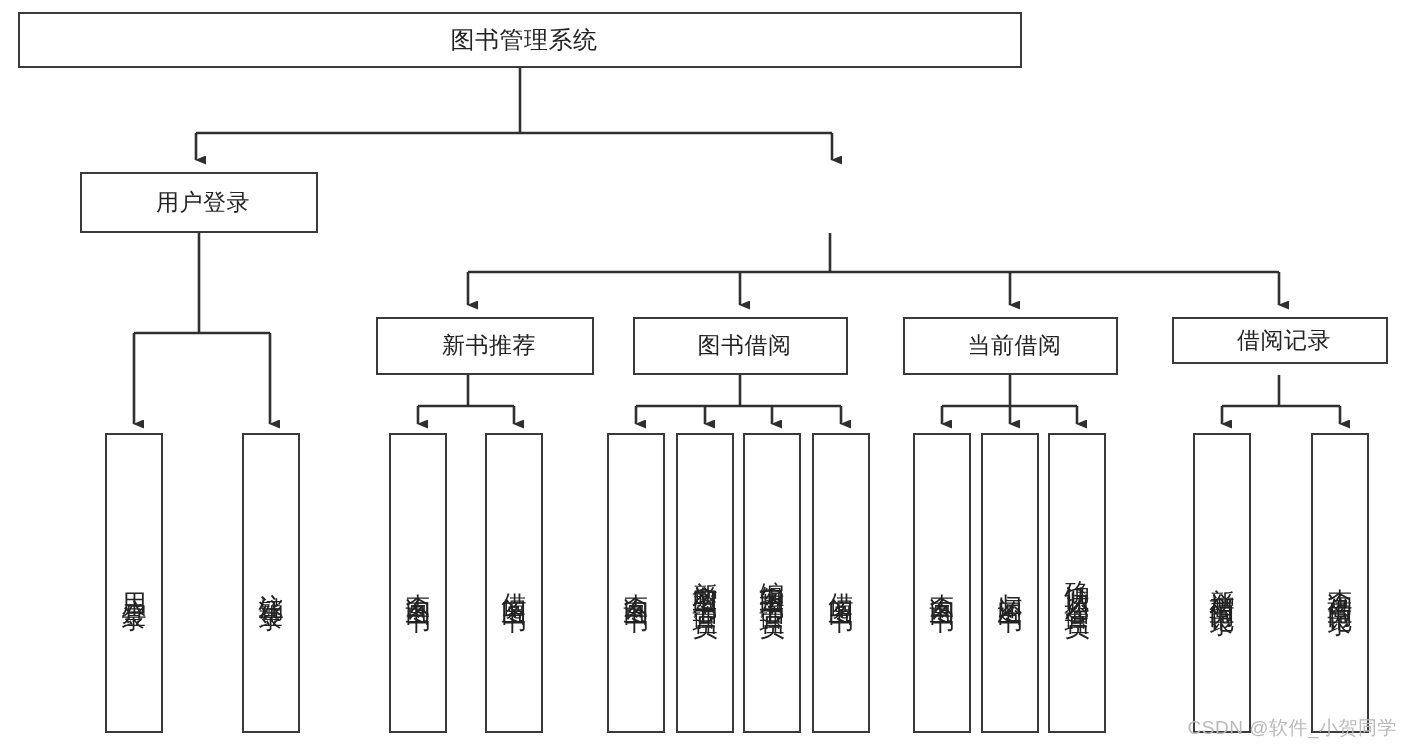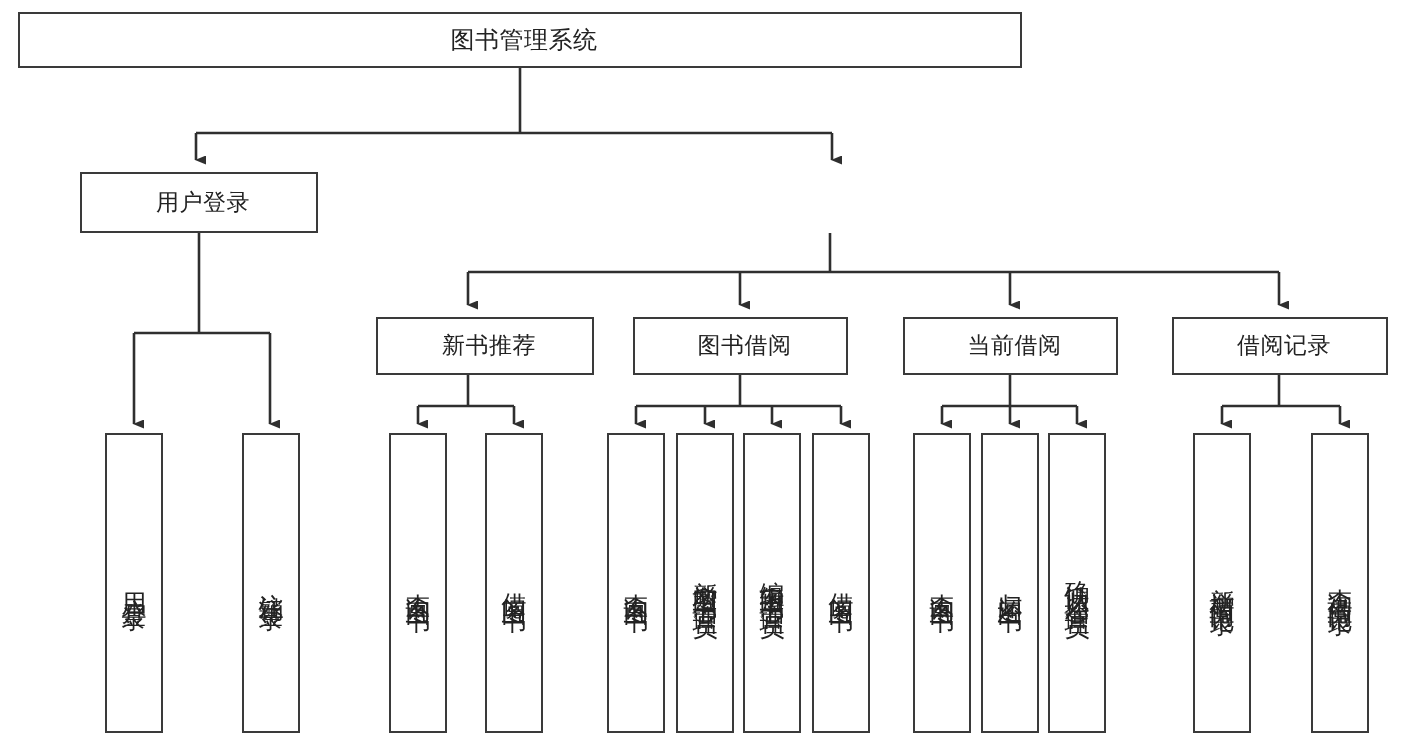--- a/index.html
+++ b/index.html
@@ -134,21 +134,21 @@
 
   <div class="node horiz" style="left:360px; top:317px; width:218px; height:58px;margin-left:16px;">
     <span>新书推荐</span>
   </div>
   <div class="node horiz" style="left:903px; top:317px; width:215px; height:58px;">
     <span>当前借阅</span>
   </div>
   <div class="node horiz" style="left:633px; top:317px; width:215px; height:58px;">
     <span>图书借阅</span>
   </div>
-  <div class="node horiz" style="left:1172px; top:317px; width:216px; height:58px;">
+  <div class="node horiz" style="left:1172px; top:317px; width:216px; height:47px;">
     <span>借阅记录</span>
   </div>
 
   <div class="node vert" style="left:105px; top:433px; width:58px; height:300px;">
     <span class="vtext">用户登录</span>
   </div>
   <div class="node vert" style="left:242px; top:433px; width:58px; height:300px;">
     <span class="vtext">注销登录</span>
   </div>
 
@@ -182,14 +182,15 @@
     <span class="vtext">确认归还（管理员）</span>
   </div>
 
   <div class="node vert" style="left:1193px; top:433px; width:58px; height:300px;">
     <span class="vtext">新增借阅记录</span>
   </div>
   <div class="node vert" style="left:1311px; top:433px; width:58px; height:300px;">
     <span class="vtext">查询借阅记录</span>
   </div>
 
+  <div class="watermark">CSDN @软件_小贺同学</div>
 
 </div>
 
 </body></html>

